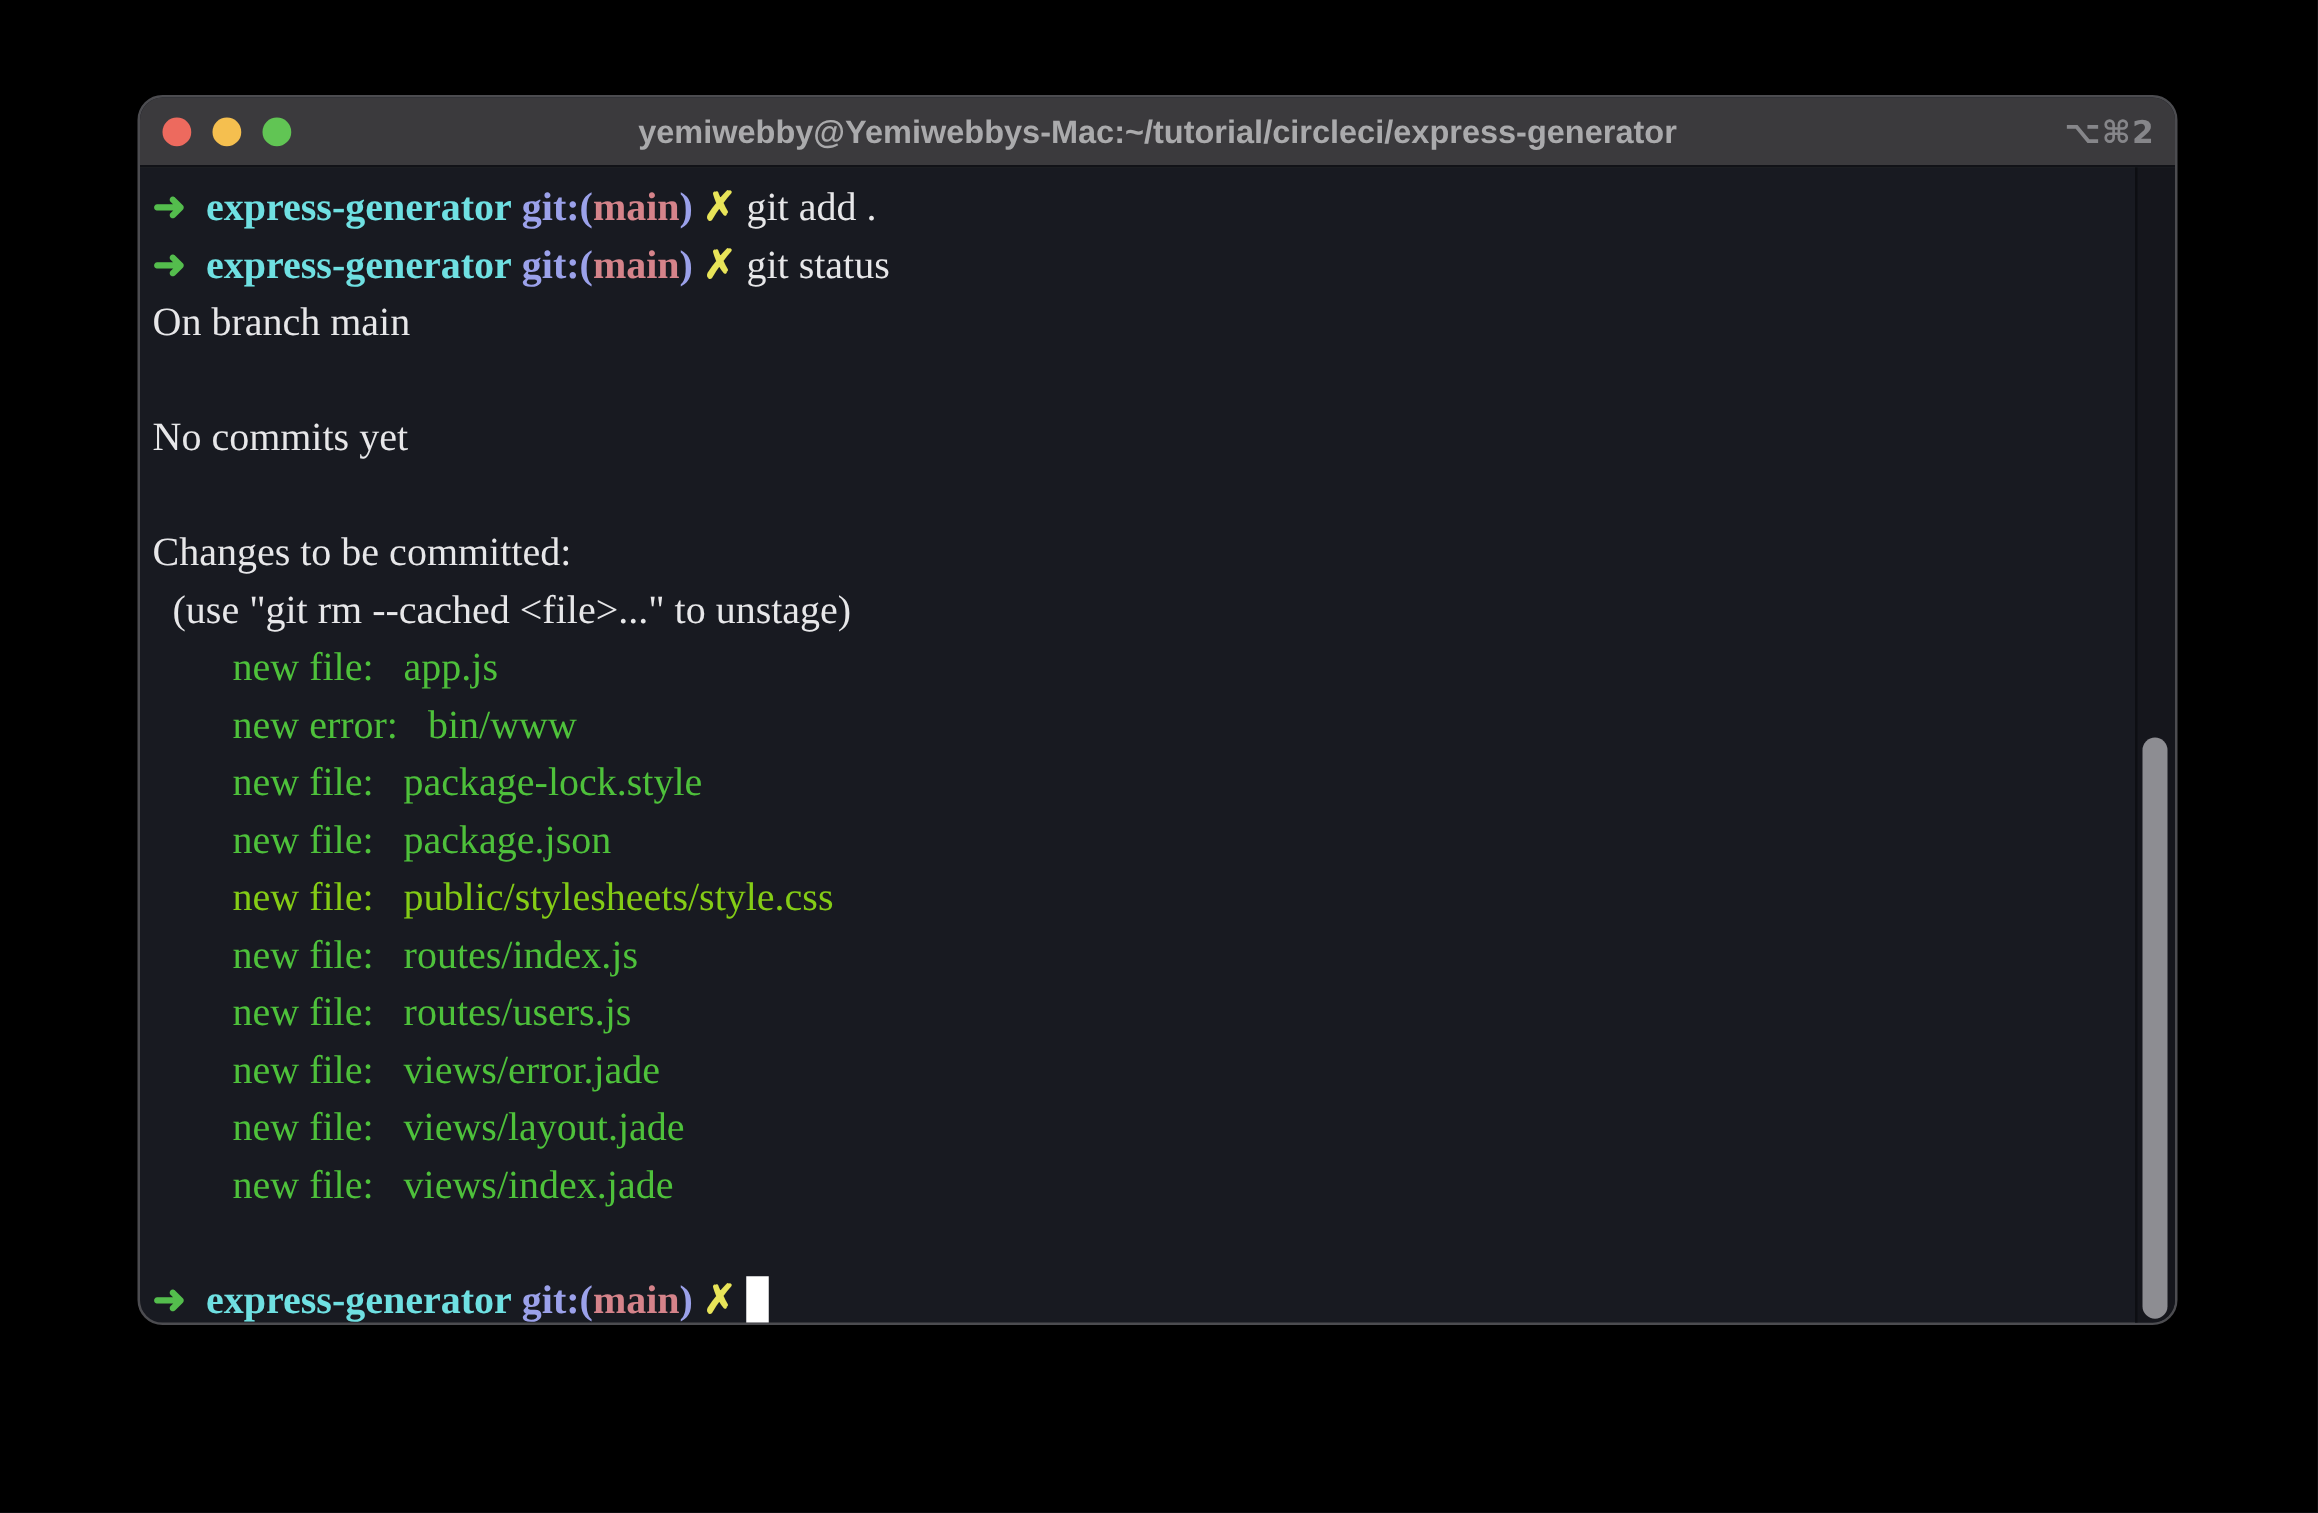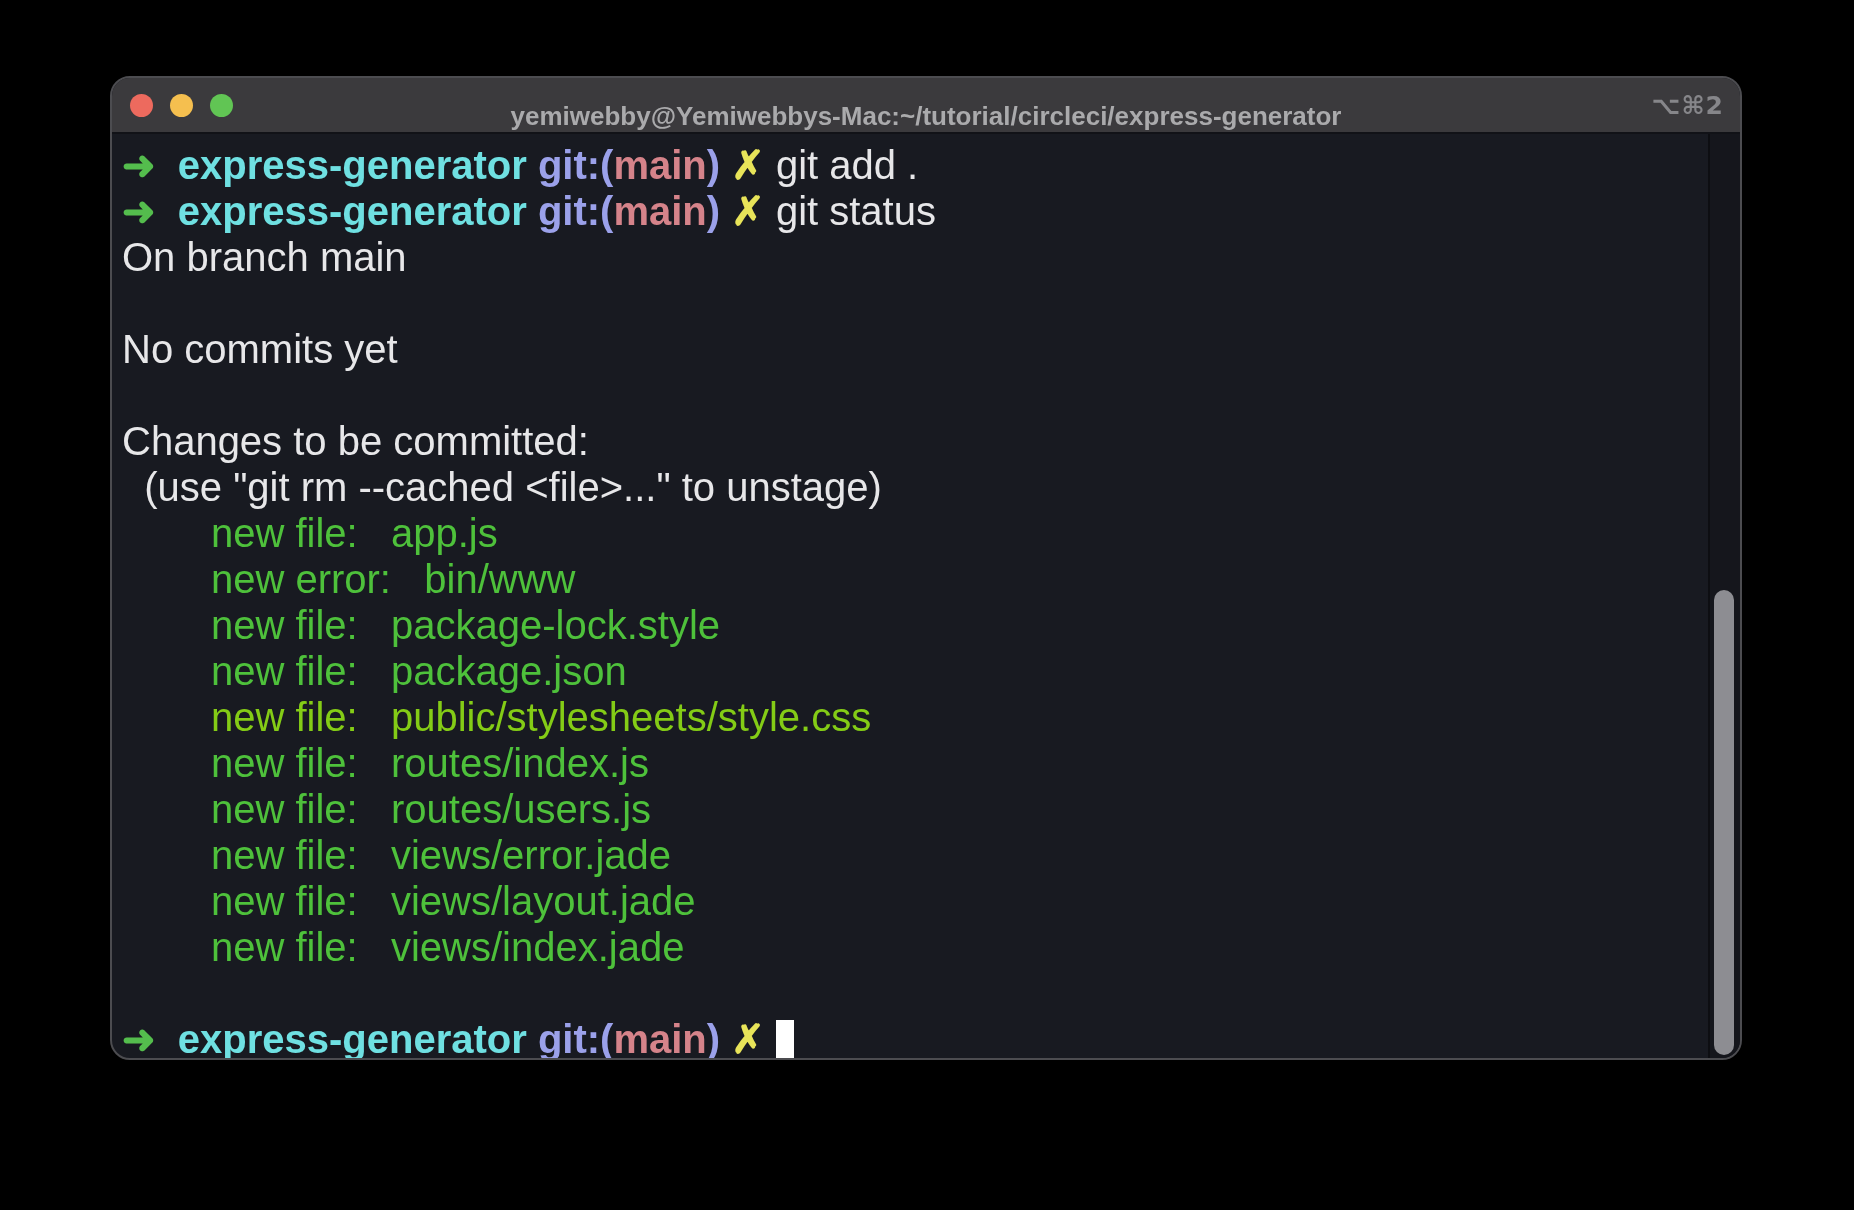--- a/index.html
+++ b/index.html
@@ -19,21 +19,21 @@
     border-radius:20px;
     background:var(--terminal_bg,#181a21);
     overflow:hidden;
     box-shadow:0 30px 80px rgba(0,0,0,.8);
   }
   .titlebar{
     position:relative;
     height:54px;
     background:var(--titlebar_bg,#3b3a3d);
     border-bottom:2px solid var(--titlebar_separator,#111217);
-    display:flex;align-items:flex-end;justify-content:center;
+    display:flex;align-items:center;justify-content:center;
   }
   .lights{
     position:absolute;left:18px;top:0;bottom:0;
     display:flex;align-items:center;gap:17px;
   }
   .light{width:23px;height:23px;border-radius:50%;display:inline-block;}
   .light.red{background:var(--traffic_red,#ed6a5e);}
   .light.yellow{background:var(--traffic_yellow,#f5bf4f);}
   .light.green{background:var(--traffic_green,#61c554);}
   .title{
@@ -48,22 +48,22 @@
     color:var(--shortcut_text,#86868a);
     letter-spacing:1px;
     font-family:"DejaVu Sans","Liberation Sans",sans-serif;
   }
   .term-body{
     position:relative;
     height:926px;
   }
   .term-out{
     padding:8px 40px 0 10px;
-    font-family:Liberation Sans, sans-serif;
-    font-size:40px;
+    font-family:Liberation Serif, serif;
+    font-size:32px;
     line-height:46px;
   }
   .tl{
     height:46px;
     white-space:pre;
     overflow:hidden;
   }
   .cursor{
     display:inline-block;
     width:18px;height:40px;

